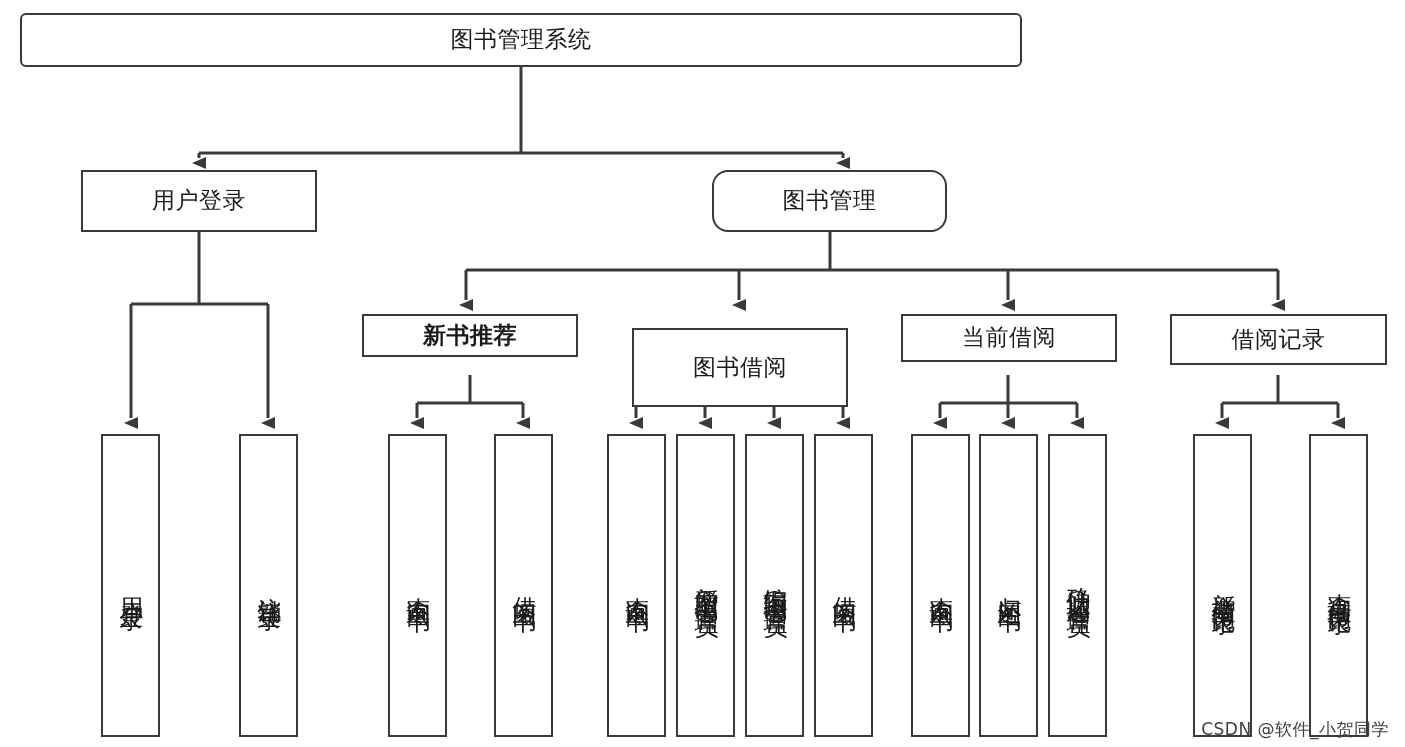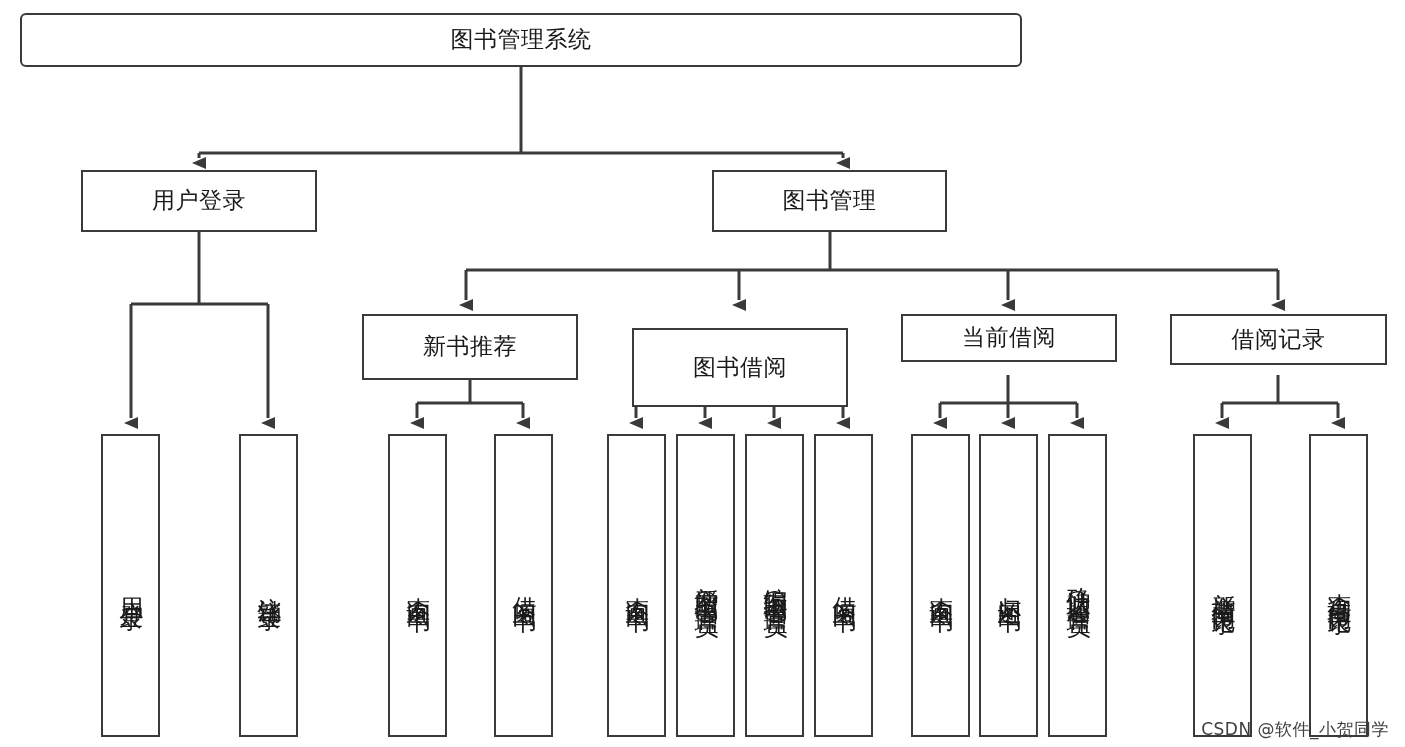--- a/index.html
+++ b/index.html
@@ -126,25 +126,25 @@
     </g>
   </svg>
 
   <div class="node root" style="left:20px; top:13px; width:1002px; height:54px;border-radius:6px;">
     <span class="node-label">图书管理系统</span>
   </div>
 
   <div class="node horizontal" style="left:81px; top:170px; width:236px; height:62px;">
     <span class="node-label">用户登录</span>
   </div>
-  <div class="node horizontal" style="left:712px; top:170px; width:235px; height:62px;">
+  <div class="node horizontal" style="left:712px; top:170px; width:235px; height:62px;border-radius:16px;">
     <span class="node-label">图书管理</span>
   </div>
 
-  <div class="node horizontal" style="left:362px; top:314px; width:216px; height:66px;">
+  <div class="node horizontal" style="left:362px; top:314px; width:216px; height:43px;font-weight:bold;">
     <span class="node-label">新书推荐</span>
   </div>
   <div class="node horizontal" style="left:632px; top:328px; width:216px; height:79px;">
     <span class="node-label">图书借阅</span>
   </div>
   <div class="node horizontal" style="left:901px; top:314px; width:216px; height:48px;">
     <span class="node-label">当前借阅</span>
   </div>
   <div class="node horizontal" style="left:1170px; top:314px; width:217px; height:51px;">
     <span class="node-label">借阅记录</span>

